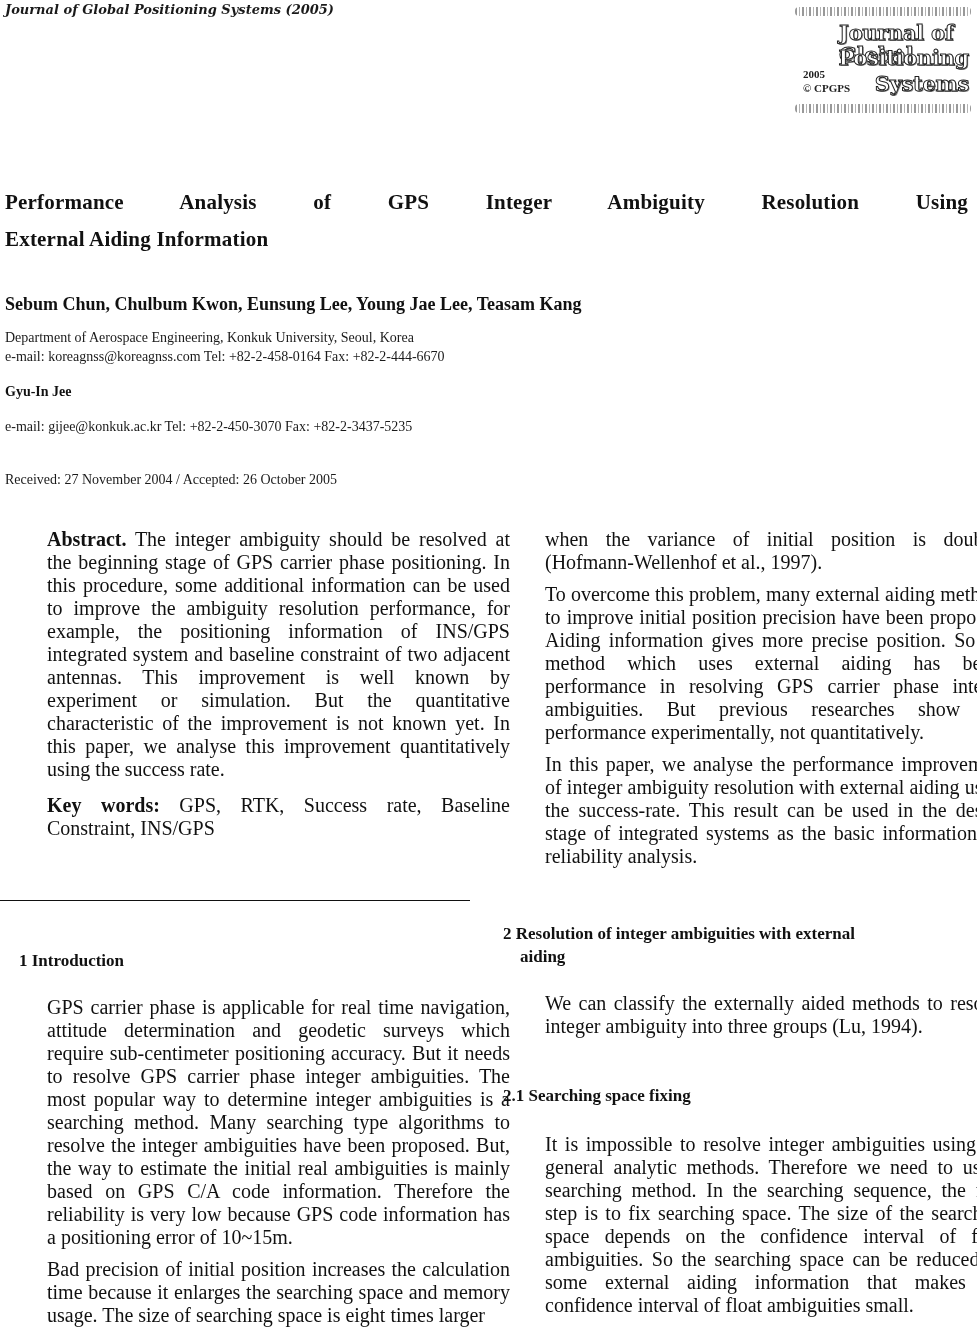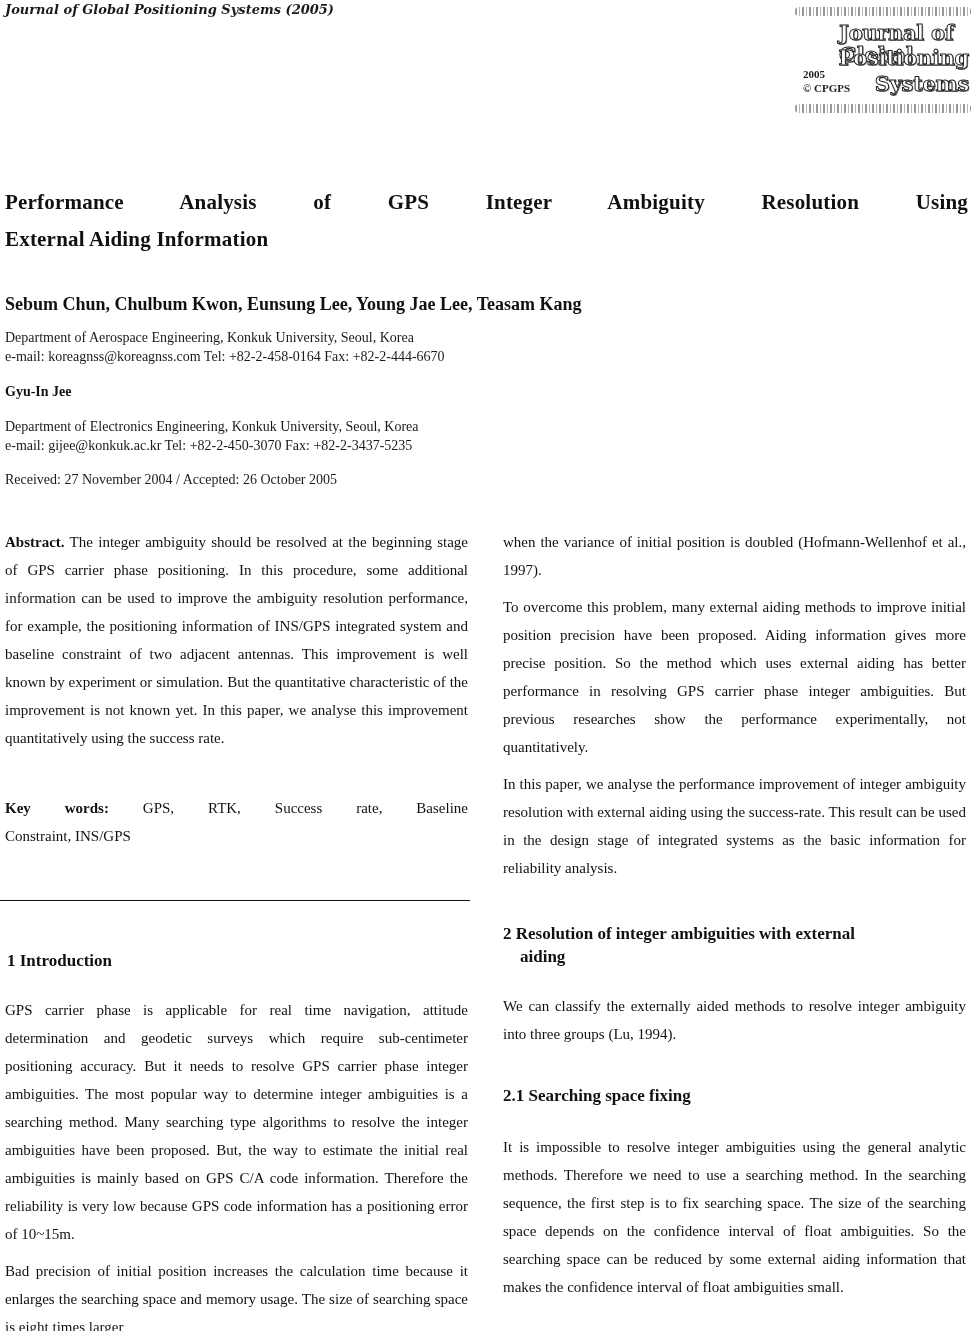--- a/index.html
+++ b/index.html
@@ -52,35 +52,36 @@
   }
   .affil {
     position: absolute; left: 5px; font-size: 14px; line-height: 19px; color: #1a1a1a;
   }
   .affil1 { top: 328px; }
   .author2 { position: absolute; left: 5px; top: 384px; font-size: 14px; font-weight: bold; }
   .affil2 { top: 417px; }
   .received { position: absolute; left: 5px; top: 472px; font-size: 14px; color: #1a1a1a; }
 
   .col {
-    position: absolute; width: 463px; font-size: 15px; line-height: 28px;
+    position: absolute; width: 463px; font-size: 20px; line-height: 23px;
     text-align: justify;
+    margin-left: 42px;
   }
   .col p { margin: 0 0 9px 0; }
   .col-left { left: 5px; }
   .col-right { left: 503px; }
   .bold { font-weight: bold; }
   .abstract { top: 528px; }
   .keywords { top: 794px; }
   .keywords .kw-line1 { display: block; text-align: justify; text-align-last: justify; }
   .divider {
     position: absolute; left: 0px; top: 900px; width: 470px; height: 0;
     border-top: 1.5px solid #111;
   }
-  .sec1-heading { position: absolute; left: 7px; top: 951px; font-size: 17px; font-weight: bold; }
+  .sec1-heading { position: absolute; left: 19px; top: 951px; font-size: 17px; font-weight: bold; }
   .intro { top: 996px; }
   .right-top { top: 528px; }
   .sec2-heading {
     position: absolute; left: 503px; top: 922px; width: 430px; font-size: 17px;
     font-weight: bold; line-height: 23px;
   }
   .sec2-heading .indent { display: block; padding-left: 17px; }
   .sec2-body { top: 992px; }
   .sec21-heading { position: absolute; left: 503px; top: 1086px; font-size: 17px; font-weight: bold; }
   .sec21-body { top: 1133px; }
@@ -107,21 +108,20 @@
   <span>External Aiding Information</span>
 </div>
 
 <div class="authors">Sebum Chun, Chulbum Kwon, Eunsung Lee, Young Jae Lee, Teasam Kang</div>
 <div class="affil affil1">
   <div>Department of Aerospace Engineering, Konkuk University, Seoul, Korea</div>
   <div>e-mail: koreagnss@koreagnss.com Tel: +82-2-458-0164 Fax: +82-2-444-6670</div>
 </div>
 <div class="author2">Gyu-In Jee</div>
 <div class="affil affil2">
-  <div>Department of Electronics Engineering, Konkuk University, Seoul, Korea</div>
   <div>e-mail: gijee@konkuk.ac.kr Tel: +82-2-450-3070 Fax: +82-2-3437-5235</div>
 </div>
 <div class="received">Received: 27 November 2004 / Accepted: 26 October 2005</div>
 
 <div class="col col-left abstract">
   <p><span class="bold">Abstract.</span><span> The integer ambiguity should be resolved at the beginning stage of GPS carrier phase positioning. In this procedure, some additional information can be used to improve the ambiguity resolution performance, for example, the positioning information of INS/GPS integrated system and baseline constraint of two adjacent antennas. This improvement is well known by experiment or simulation. But the quantitative characteristic of the improvement is not known yet. In this paper, we analyse this improvement quantitatively using the success rate.</span></p>
 </div>
 
 <div class="col col-left keywords">
   <span class="kw-line1"><span class="bold">Key words:</span><span> GPS, RTK, Success rate, Baseline</span></span>

